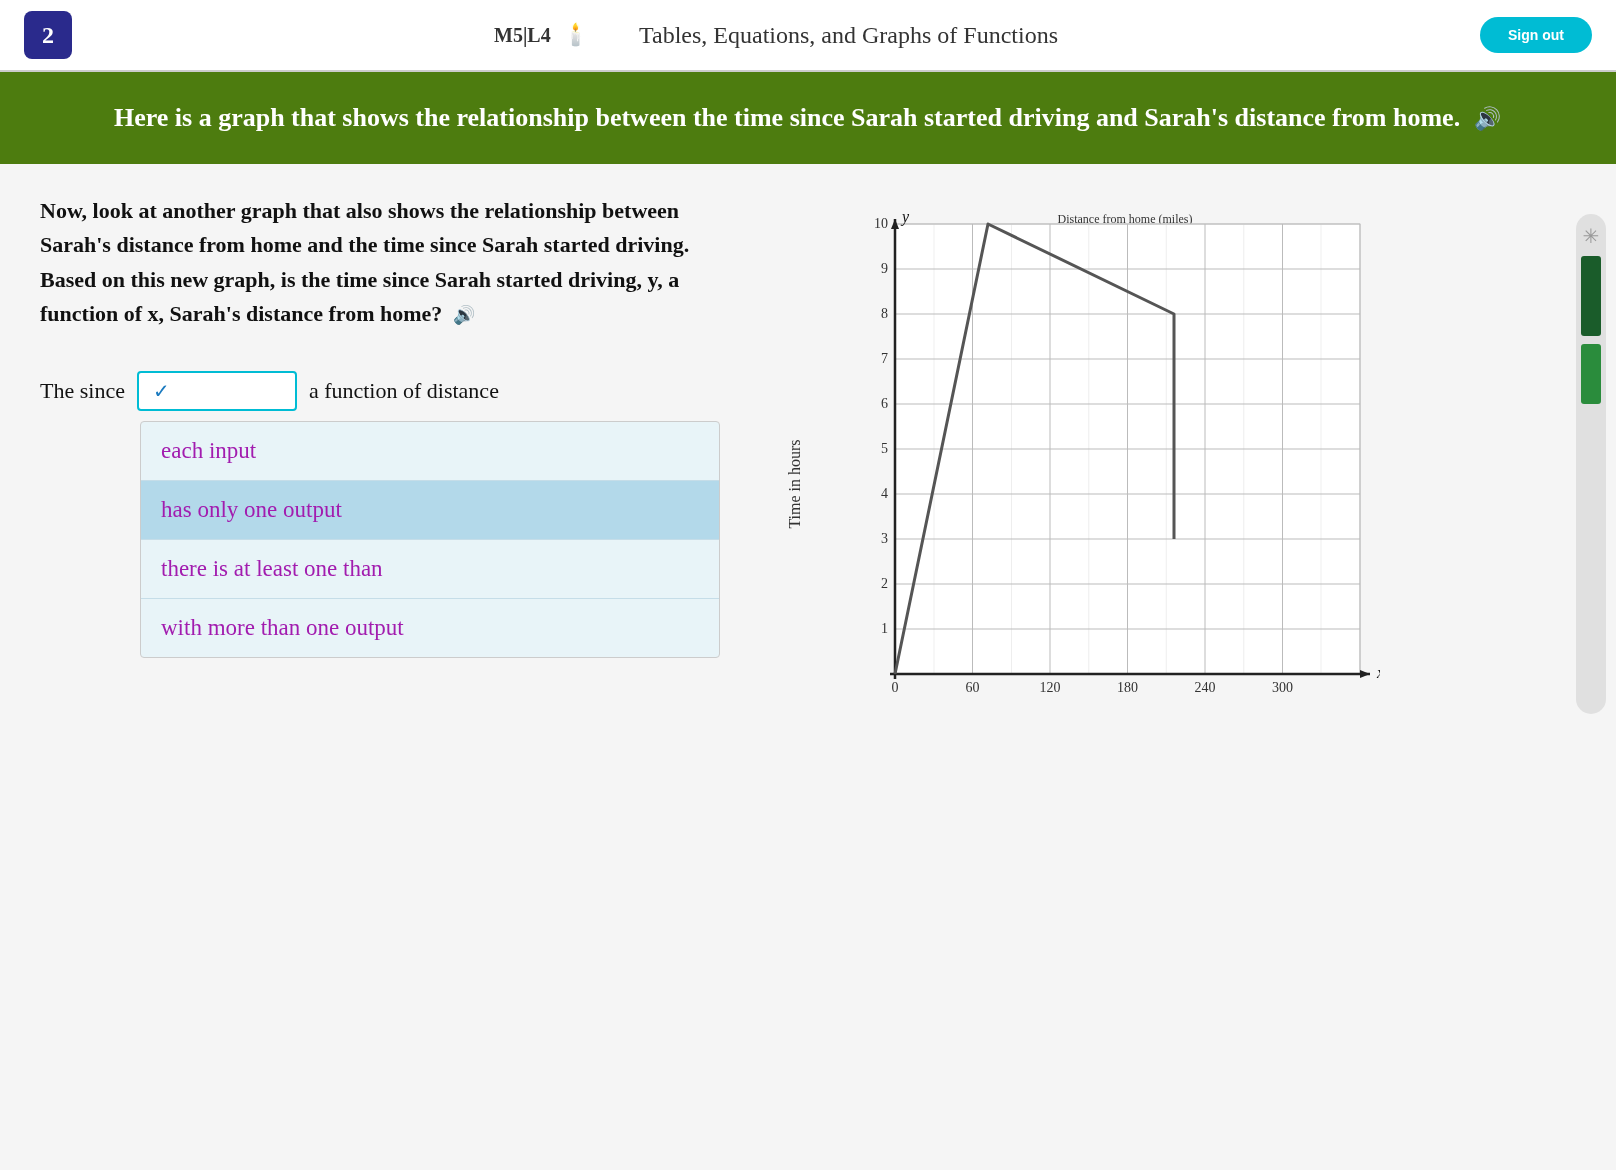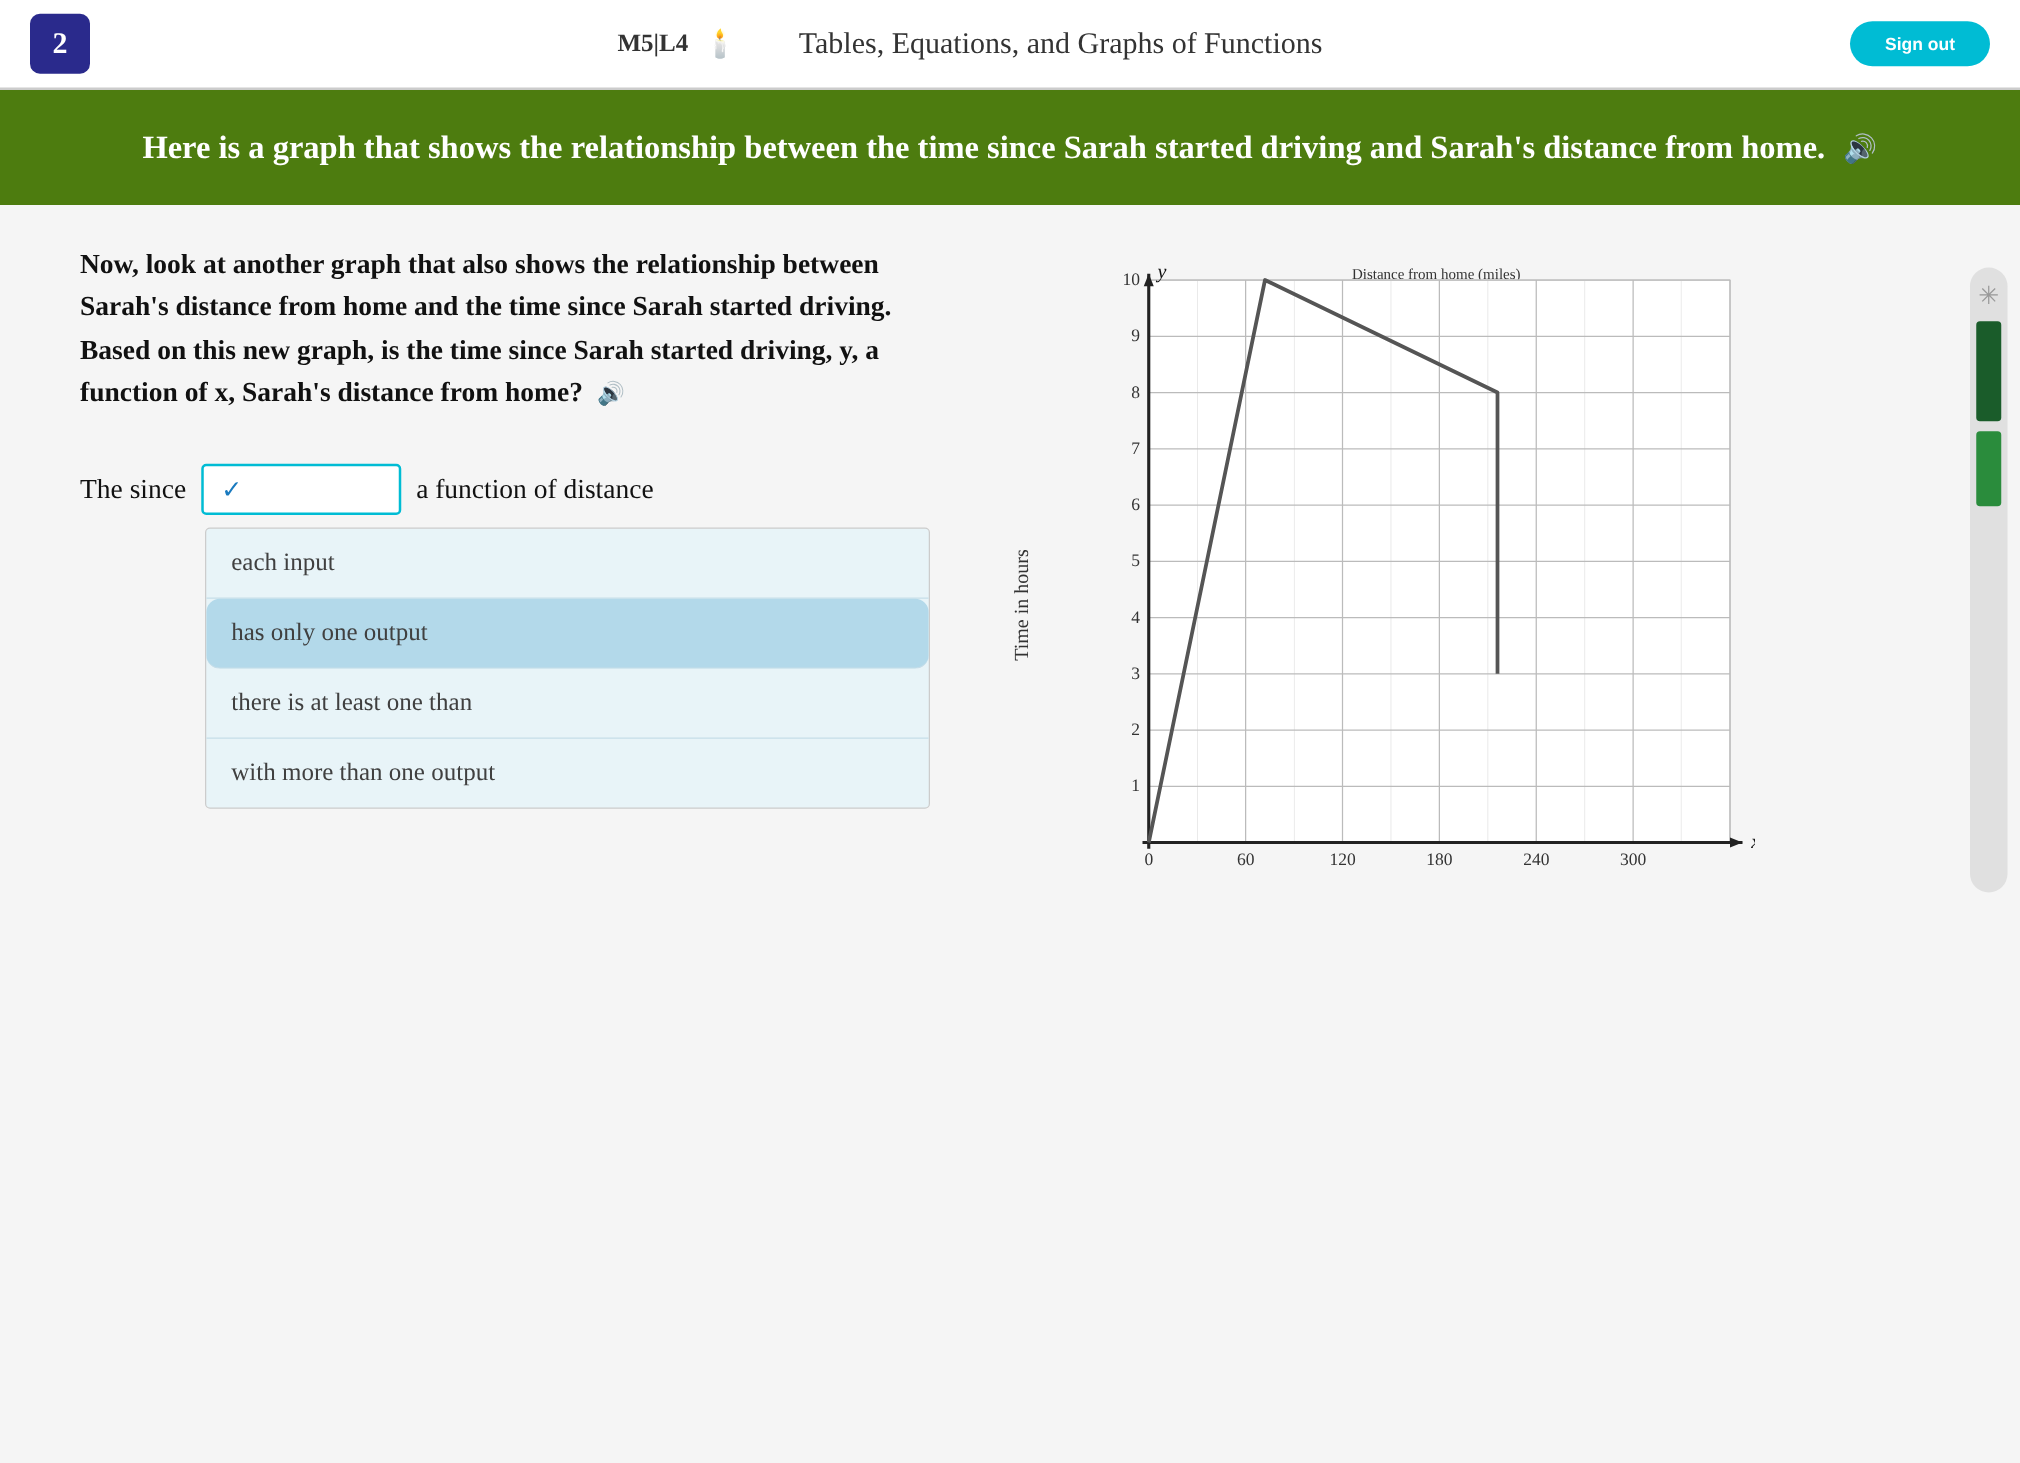--- a/index.html
+++ b/index.html
@@ -65,21 +65,21 @@
     }
     .banner .audio-icon {
       display: inline-block;
       margin-left: 8px;
       font-size: 22px;
     }
 
     
     .main {
       display: flex;
-      padding: 30px 64px;
+      padding: 30px 40px;
       gap: 20px;
       position: relative;
     }
 
     .left-panel {
       flex: 1;
       max-width: 680px;
     }
 
     .question-text {
@@ -152,29 +152,28 @@
       background: #e8f4f8;
       border: 1px solid #ccc;
       border-radius: 4px;
       margin-left: 100px;
       margin-top: 4px;
       min-width: 400px;
       overflow: hidden;
     }
     .dropdown-option {
       padding: 16px 20px;
-      font-size: 20px;
-      color: #404040;
+      font-size: 23px;
+      color: #a21caf;
       cursor: pointer;
       border-bottom: 1px solid #c5dde8;
     }
     .dropdown-option:last-child { border-bottom: none; }
     .dropdown-option.selected {
       background: #b3d9ea;
-      border-radius: 11px;
     }
 
     
     .right-panel {
       flex: 1;
       display: flex;
       flex-direction: column;
       align-items: flex-start;
       padding-top: 10px;
       position: relative;

